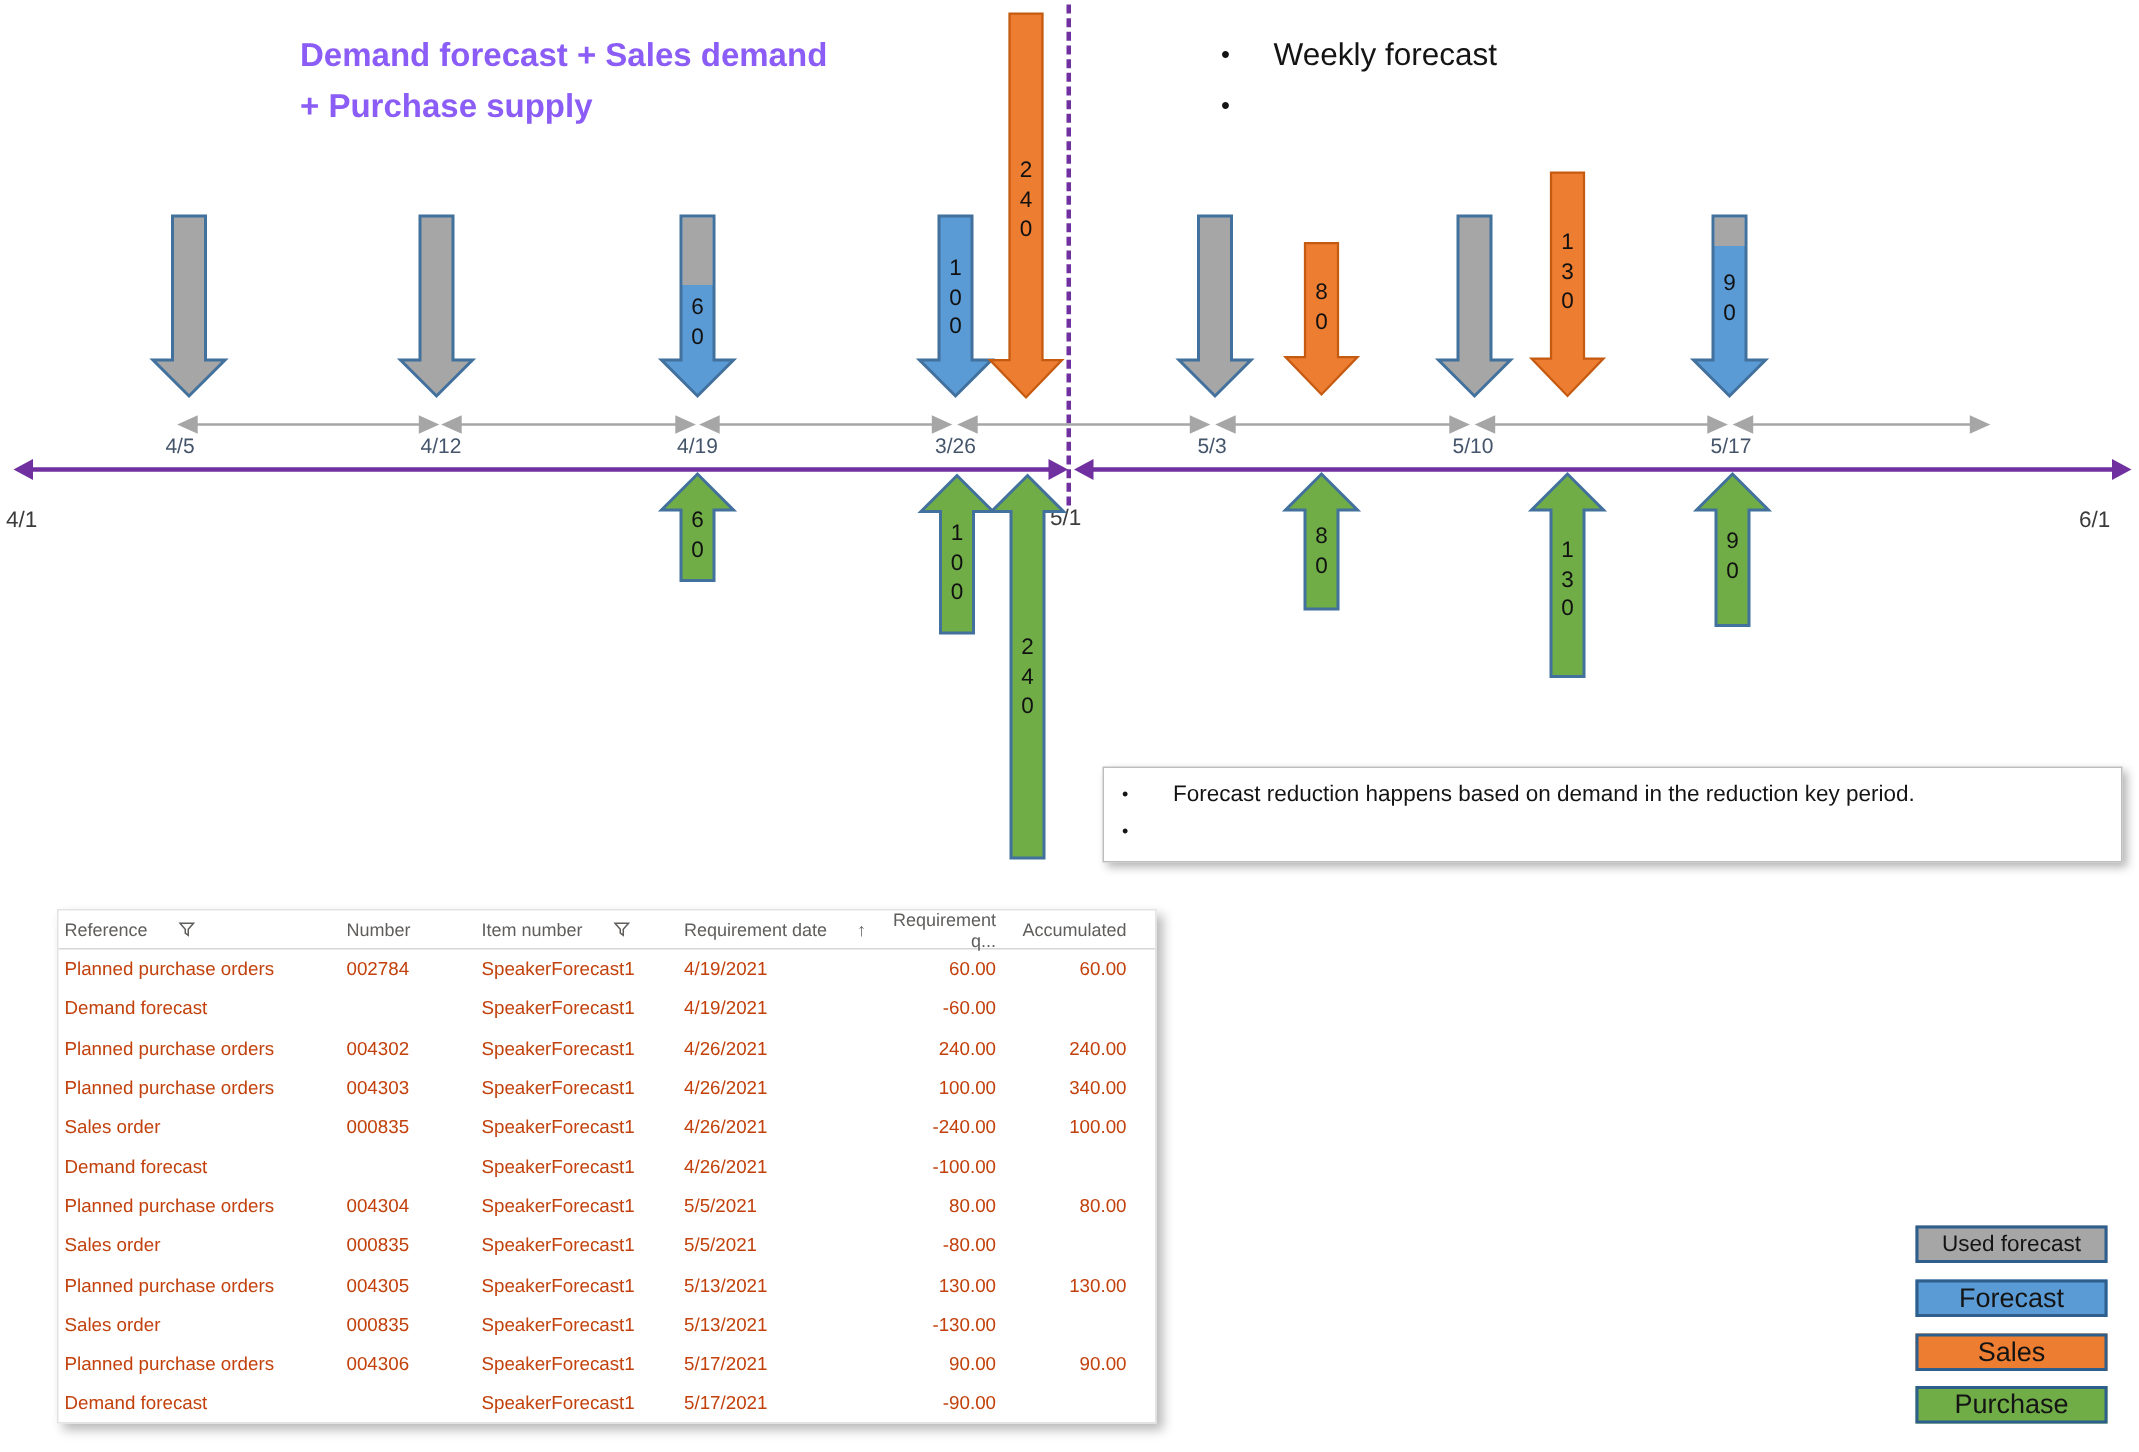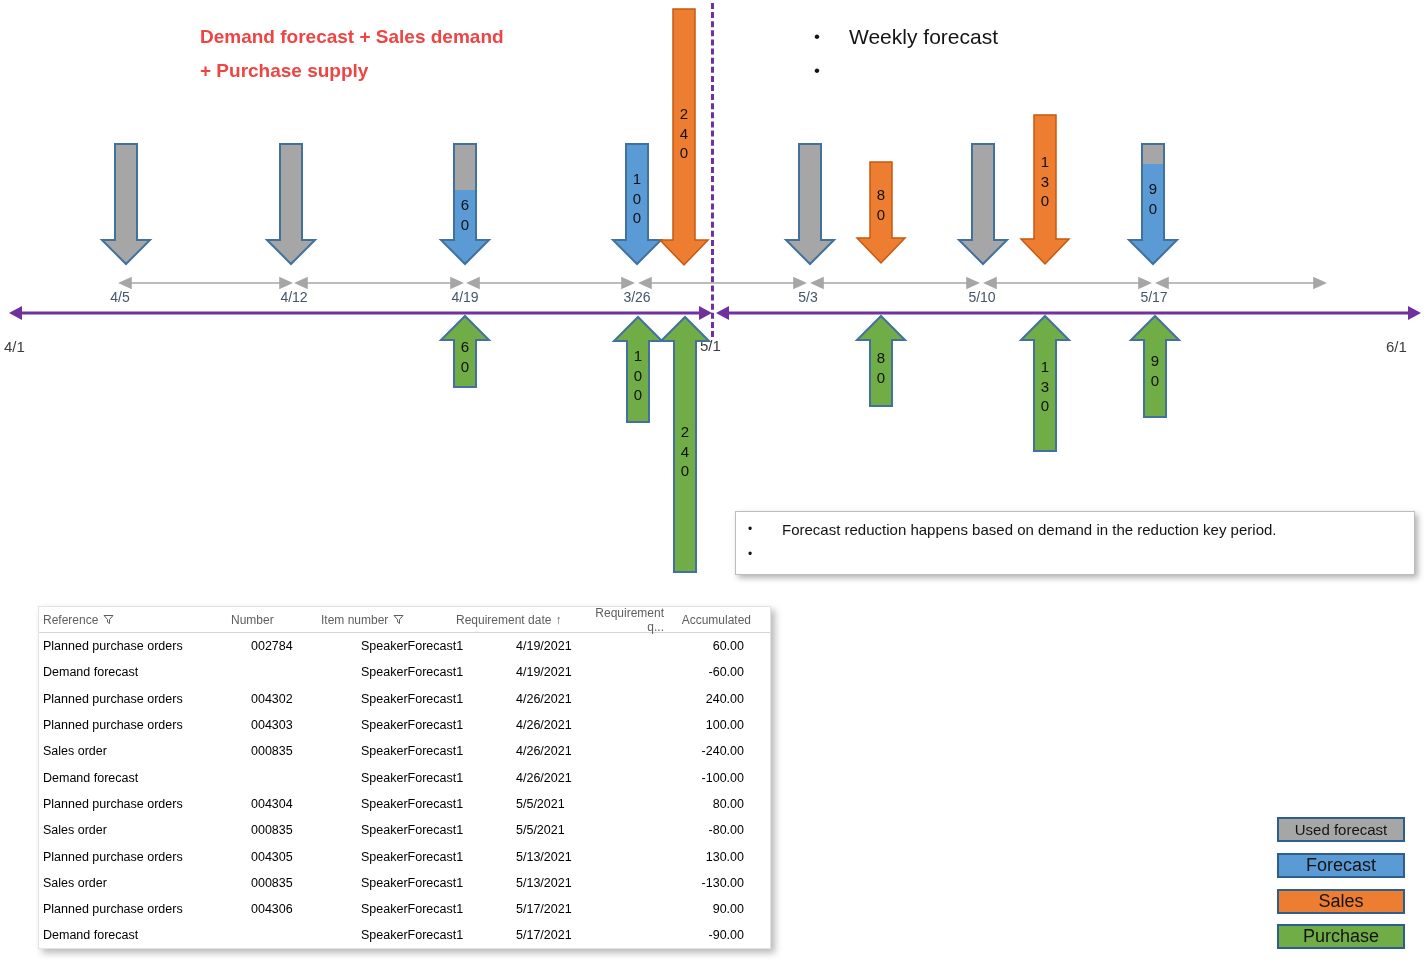--- a/index.html
+++ b/index.html
@@ -1,20 +1,20 @@
 <!DOCTYPE html>
 <html><head>
 <meta charset="utf-8">
 <style>
   html,body{margin:0;padding:0;background:#fff;}
   .slide{position:relative;width:1426px;height:968px;background:#fff;overflow:hidden;
          font-family:"Liberation Sans",sans-serif;color:#1b1b1b;}
 
   
-  .title{position:absolute;left:200px;top:20px;font-size:19px;font-weight:700;line-height:34px;color:#ef4444;}
+  .title{position:absolute;left:200px;top:20px;font-size:22px;font-weight:700;line-height:34px;color:#8b5cf6;}
   .top-bullets{position:absolute;left:812px;top:20px;margin:0;padding:0;list-style:none;
                font-size:21px;line-height:34px;color:#141414;}
   .top-bullets li{position:relative;padding-left:37px;}
   .top-bullets li .bdot{position:absolute;left:2px;top:0;font-size:17px;}
 
   
   .timeline-svg{position:absolute;left:0;top:270px;width:1426px;height:60px;}
   .dashed-divider{position:absolute;left:711px;top:3px;height:334px;width:0;
                   border-left:3px dashed #7030A0;}
   .week-label{position:absolute;width:60px;text-align:center;top:289px;
@@ -35,29 +35,29 @@
   .nb-row{display:flex;}
   .nb-row .nb-bullet{width:34px;flex:0 0 34px;font-size:12px;}
 
   
   .grid{position:absolute;left:38px;top:606px;width:731px;height:341px;background:#fff;
         border:1px solid #e3e3e3;box-shadow:4px 4px 7px rgba(0,0,0,.28);
         font-family:"Liberation Sans",sans-serif;overflow:hidden;}
   .ghead{display:flex;align-items:center;height:25px;border-bottom:1px solid #d6d6d6;
          font-size:12px;color:#605e5c;padding-left:4px;}
   .gbody{position:relative;}
-  .trow{display:flex;align-items:center;height:26.3px;padding-left:4px;font-size:12.5px;color:#000000;gap:20px;}
+  .trow{display:flex;align-items:center;height:26.3px;padding-left:4px;font-size:12.5px;color:#c2410c;}
   .tcell{white-space:nowrap;overflow:hidden;}
   .c0{width:188px;flex:0 0 188px;text-align:left;}
   .c1{width:90px;flex:0 0 90px;text-align:left;}
   .c2{width:135px;flex:0 0 135px;text-align:left;}
   .c3{width:125px;flex:0 0 125px;text-align:left;}
   .c4{width:83px;flex:0 0 83px;text-align:right;}
   .c5{width:87px;flex:0 0 87px;text-align:right;}
-  .hcell{display:flex;align-items:center;}
+  .hcell{display:flex;align-items:center;gap:16px;}
   .hcell.right{justify-content:flex-end;}
   .hicon{margin-left:5px;display:inline-flex;}
   .sort-arrow{margin-left:4px;font-size:12px;}
 
   
   .legend-item{position:absolute;left:1277px;width:124px;height:21px;border:2px solid #2E5E8C;
                display:flex;align-items:center;justify-content:center;font-size:18px;color:#141414;}
   .legend-used{top:817px;background:#A6A6A6;font-size:15px;}
   .legend-forecast{top:853px;background:#5B9BD5;}
   .legend-sales{top:889px;background:#ED7D31;}

